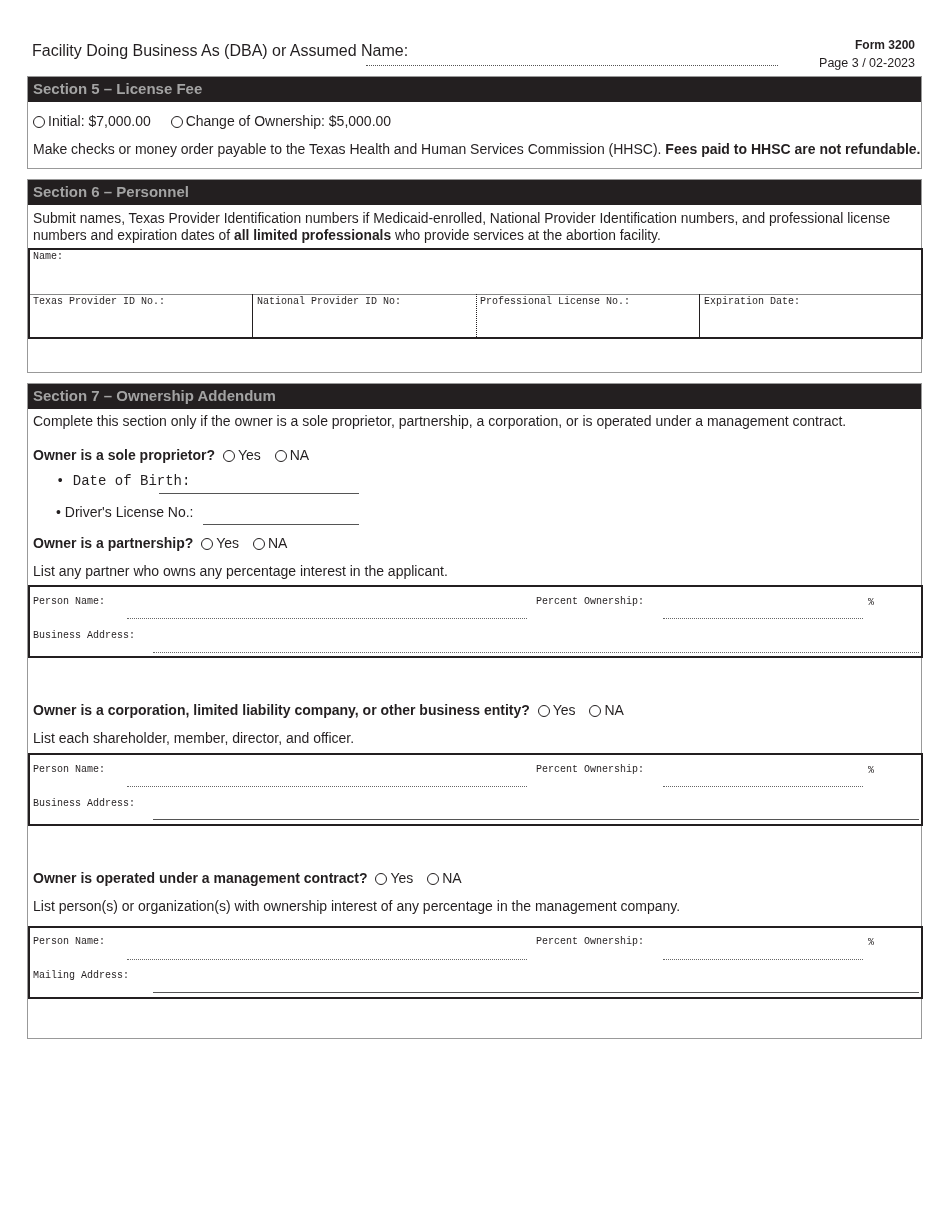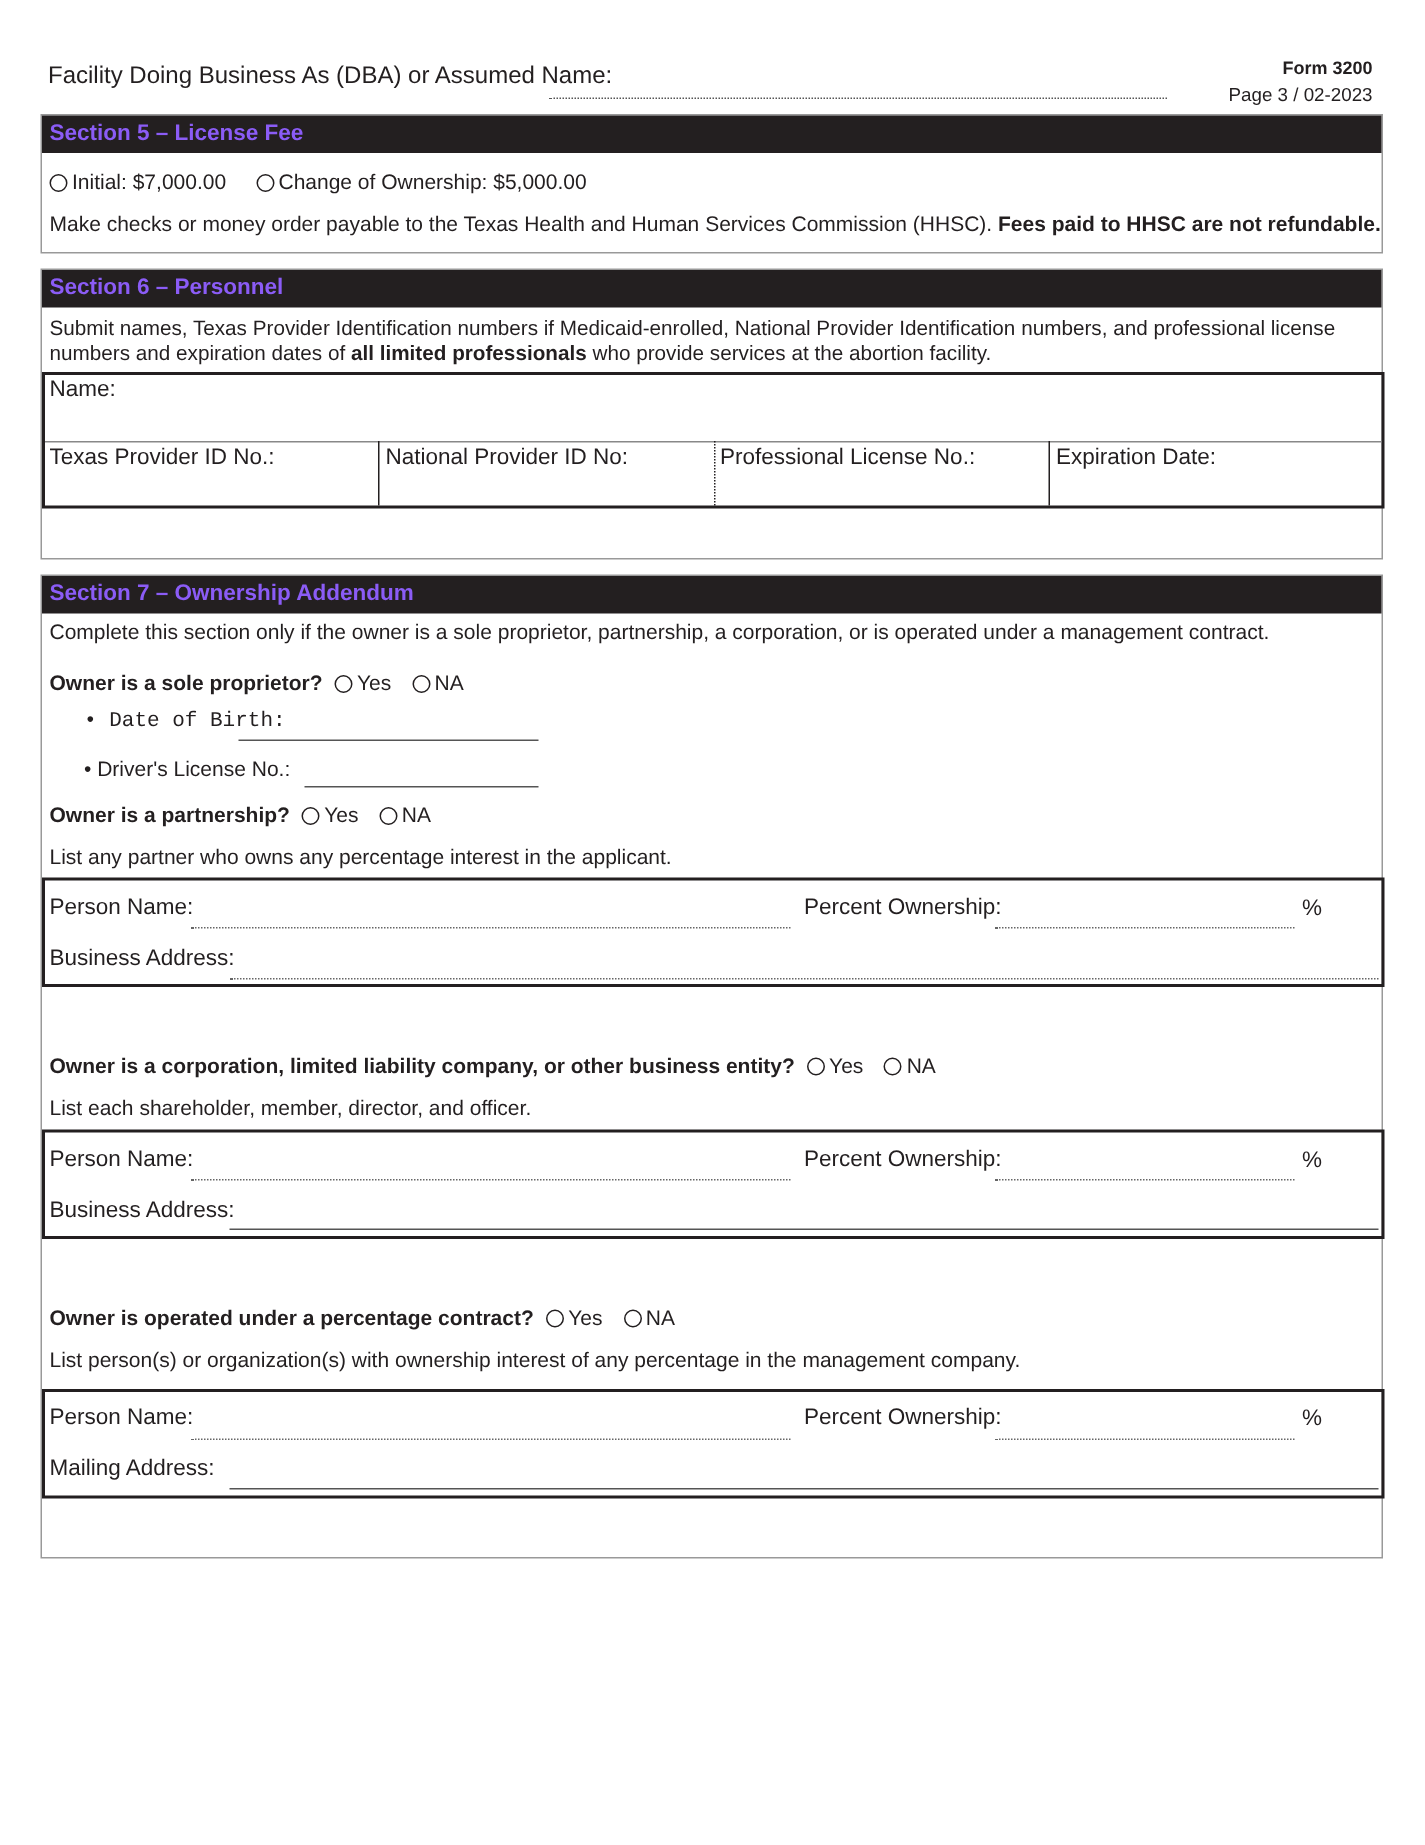--- a/index.html
+++ b/index.html
@@ -3,26 +3,26 @@
 <meta charset="utf-8">
 <style>
   html, body { margin:0; padding:0; background:#fff; }
   body { width:950px; height:1230px; position:relative; font-family:"Liberation Sans", sans-serif; color:#231f20; font-size:14px; }
   .abs { position:absolute; }
   .hdr-label { left:32px; top:42px; font-size:16px; }
   .hdr-line { left:366px; top:65px; width:412px; border-bottom:1px dotted #555; height:0; }
   .form-no { right:35px; top:38px; font-size:12px; font-weight:bold; text-align:right; }
   .page-no { right:35px; top:56px; font-size:12.5px; text-align:right; }
   .section { position:absolute; left:27px; width:895px; border:1px solid #999; box-sizing:border-box; }
-  .sec-title { background:#231f20; color:#8b5cf6; font-weight:bold; font-size:15px; height:25px; line-height:24px; padding-left:5px; }
+  .sec-title { background:#231f20; color:#a3a3a3; font-weight:bold; font-size:15px; height:25px; line-height:24px; padding-left:5px; }
   .row { position:absolute; left:5px; font-size:14px; white-space:nowrap; }
   .radio { display:inline-block; width:12px; height:12px; border:1px solid #231f20; border-radius:50%; vertical-align:-2px; margin-right:3px; cursor:pointer; box-sizing:border-box; }
   .bold { font-weight:bold; }
   .box { position:absolute; left:0; width:895px; box-sizing:border-box; border:2px solid #231f20; }
-  .cell { position:absolute; font-size:15px; }
+  .cell { position:absolute; font-size:10px;font-family:Liberation Mono, monospace; }
   .uline { position:absolute; border-bottom:1px dotted #666; height:0; }
   .sline { position:absolute; border-bottom:1px solid #555; height:0; }
   .vdiv { position:absolute; width:0; border-left:1px solid #231f20; }
   .hdiv { position:absolute; left:0; right:0; height:0; border-top:1px solid #231f20; }
 </style>
 </head>
 <body>
 
 <div class="abs hdr-label">Facility Doing Business As (DBA) or Assumed Name:</div>
 <div class="abs hdr-line"></div>
@@ -104,21 +104,21 @@
     <div class="cell" style="left:3px; top:9px;">Person Name:</div>
     <div class="uline" style="left:97px; top:31px; width:400px;"></div>
     <div class="cell" style="left:506px; top:9px;">Percent Ownership:</div>
     <div class="uline" style="left:633px; top:31px; width:200px;"></div>
     <div class="cell" style="left:838px; top:10px;">%</div>
     <div class="cell" style="left:3px; top:43px;">Business Address:</div>
     <div class="sline" style="left:123px; top:64px; width:766px;"></div>
   </div>
 
   <div class="row" style="top:486px;">
-    <span class="bold">Owner is operated under a percentage contract?</span>
+    <span class="bold">Owner is operated under a management contract?</span>
     <span style="margin-left:4px;"><span class="radio"></span><span>Yes</span></span>
     <span style="margin-left:10px;"><span class="radio"></span><span>NA</span></span>
   </div>
   <div class="row" style="top:514px;">List person(s) or organization(s) with ownership interest of any percentage in the management company.</div>
   <div class="box" style="top:542px; height:73px;">
     <div class="cell" style="left:3px; top:8px;">Person Name:</div>
     <div class="uline" style="left:97px; top:31px; width:400px;"></div>
     <div class="cell" style="left:506px; top:8px;">Percent Ownership:</div>
     <div class="uline" style="left:633px; top:31px; width:200px;"></div>
     <div class="cell" style="left:838px; top:9px;">%</div>

